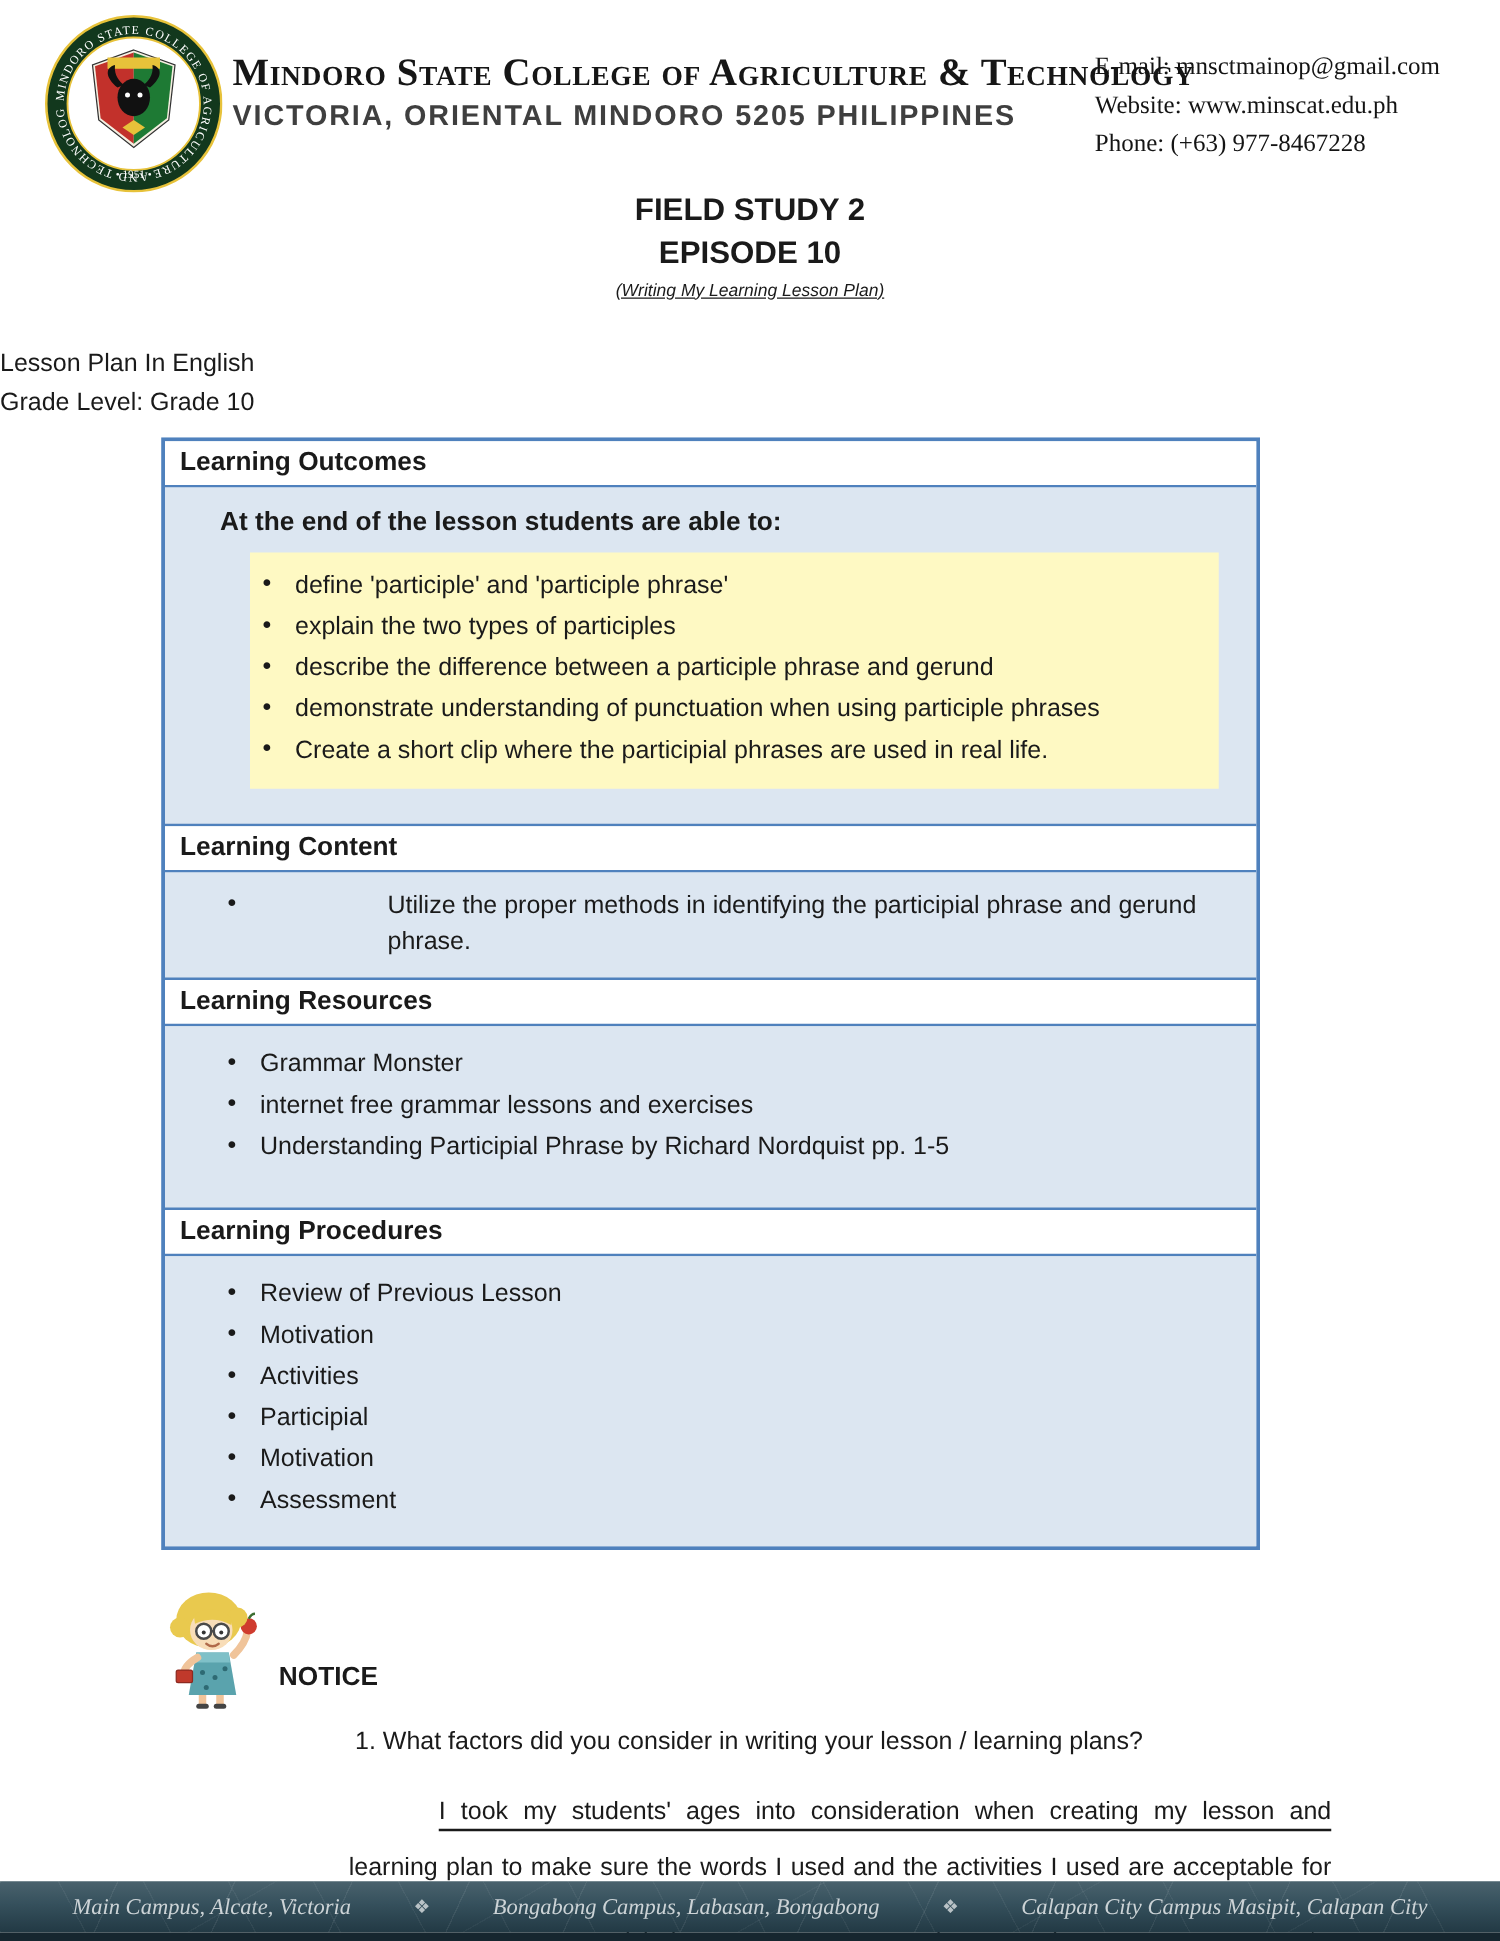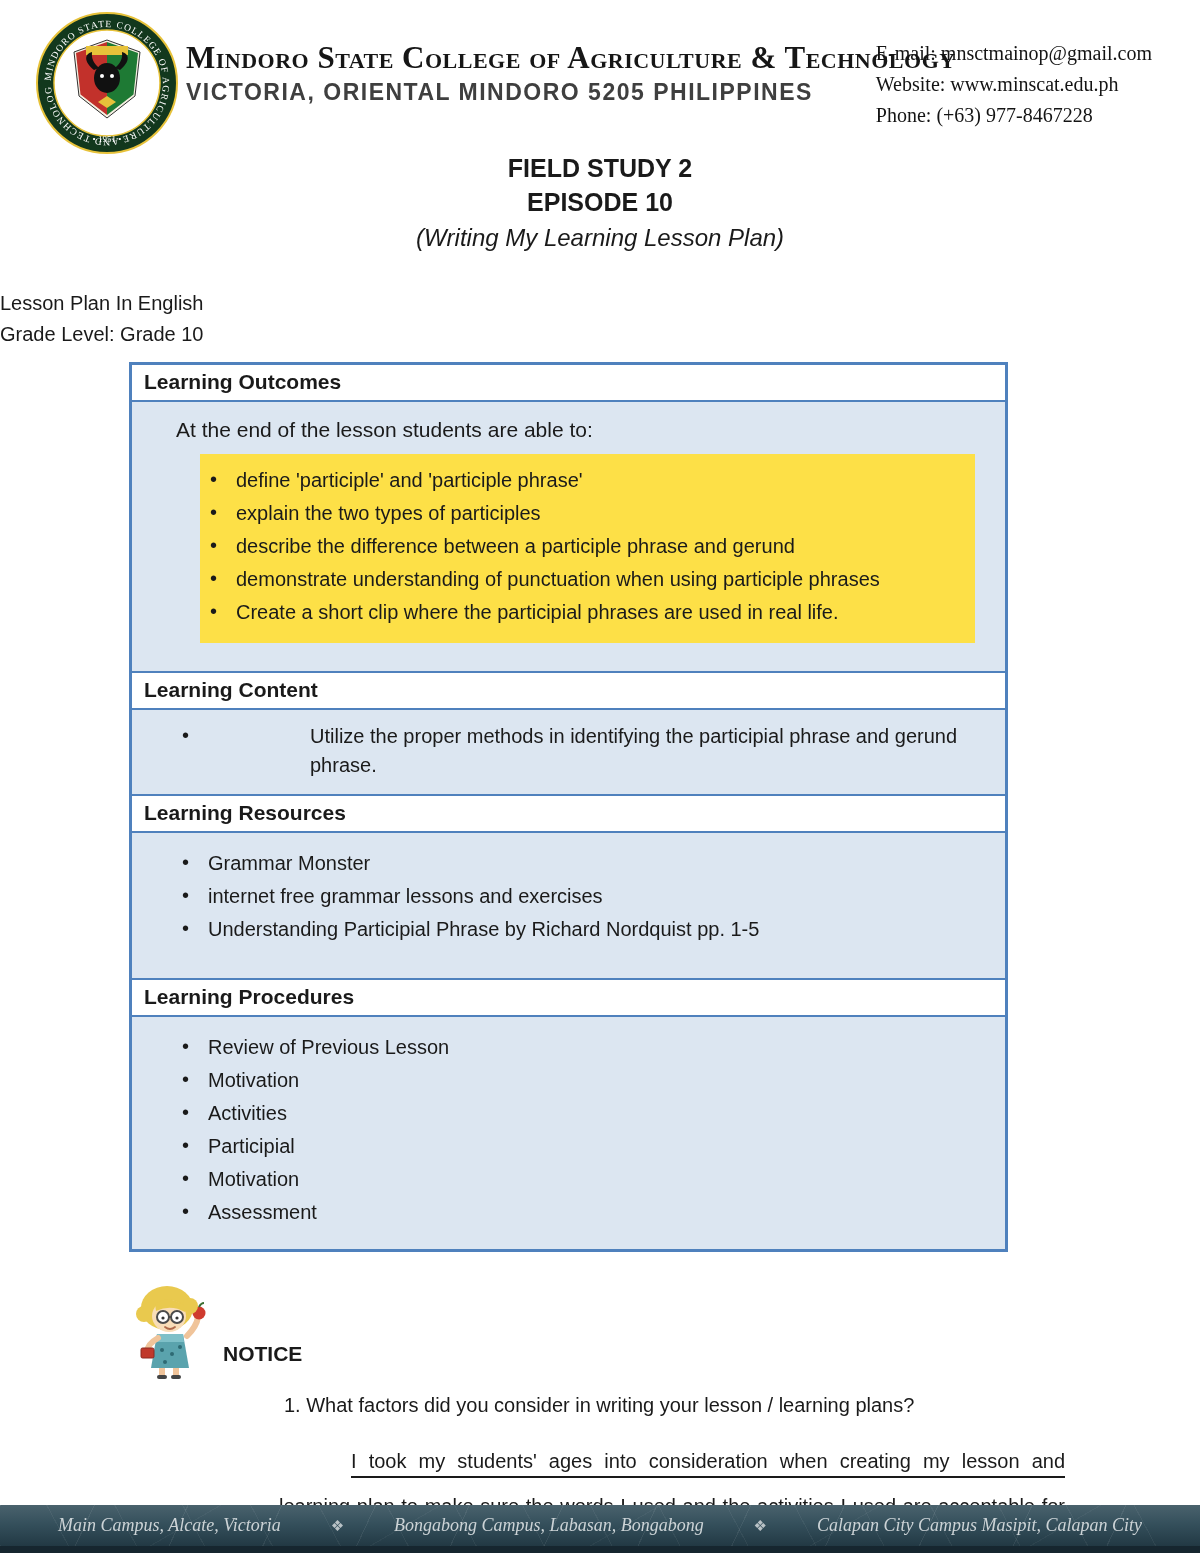--- a/index.html
+++ b/index.html
@@ -43,21 +43,21 @@
     top: 38px;
     font-family: "Liberation Serif", serif;
     font-size: 20px;
     line-height: 1.55;
     color: #141414;
   }
 
   
   .title-block { text-align: center; margin-top: 2px; }
   .title-main { font-weight: bold; font-size: 25px; line-height: 1.35; }
-  .title-sub  { font-style: italic; font-size: 24px; margin-top: 4px; }
+  .title-sub  { font-style: italic; font-size: 14px; margin-top: 4px; text-decoration: underline; }
   .subtitle-block { text-align: left; margin-top: 36px; font-size: 20px; line-height: 1.55; }
 
   
   .lesson-table {
     width: 879px;
     margin: 12px auto 0 129px;
     border: 3px solid var(--table-border, #4f81bd);
     background: var(--table-fill, #dce6f1);
   }
   .t-header {
@@ -67,22 +67,22 @@
     padding: 5px 12px 6px 12px;
     border-bottom: 2px solid var(--table-border, #4f81bd);
   }
   .t-body {
     background: var(--table-fill, #dce6f1);
     border-bottom: 2px solid var(--table-border, #4f81bd);
   }
   .t-body.last { border-bottom: none; }
 
   .outcomes-body { padding: 12px 20px 28px 40px; }
-  .outcomes-intro { font-weight: normal; font-size: 21px; margin: 4px 0 12px 4px; }
-  .white-box { background: #fde047; margin: 0 10px 0 28px; padding: 8px 12px 12px 0; }
+  .outcomes-intro { font-weight: bold; font-size: 21px; margin: 4px 0 12px 4px; }
+  .white-box { background: #fef9c3; margin: 0 10px 0 28px; padding: 8px 12px 12px 0; }
 
   ul.bullets { list-style: none; }
   ul.bullets li {
     position: relative;
     font-size: 20px;
     line-height: 1.45;
     padding-left: 36px;
     margin: 4px 0;
   }
   ul.bullets li::before {

